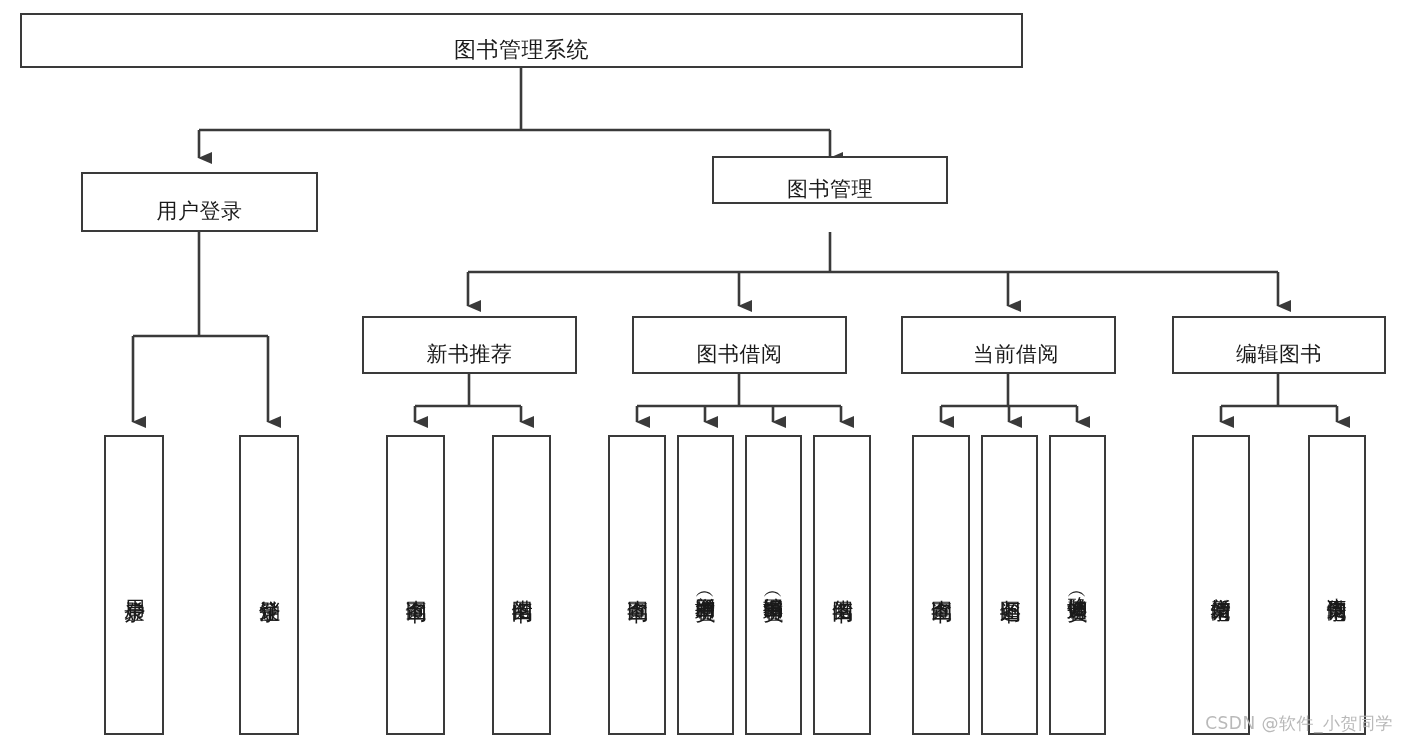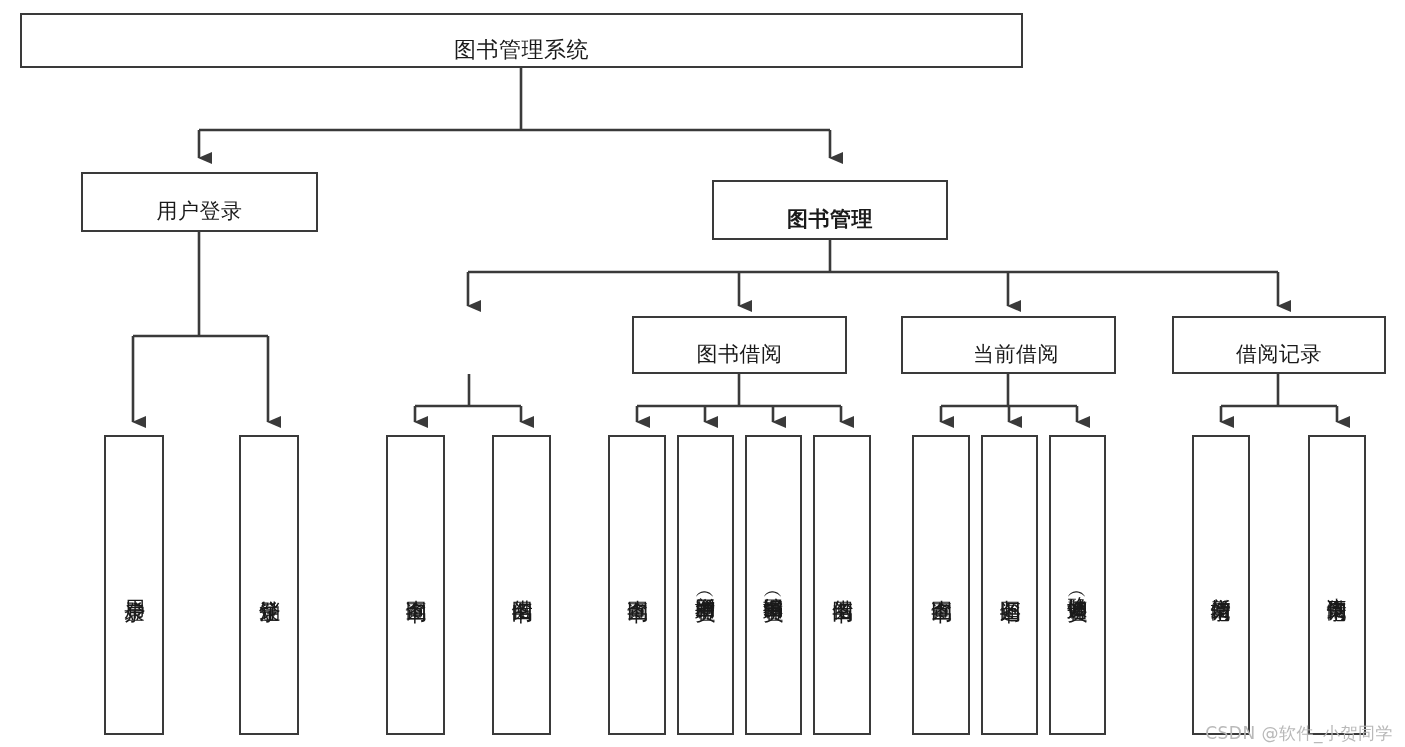--- a/index.html
+++ b/index.html
@@ -65,21 +65,21 @@
     letter-spacing: 1px;
     white-space: nowrap;
     text-align: center;
   }
   .node.vert.narrow .label {
     font-size: 20px;
   }
   #watermark {
     position: absolute;
     right: 12px;
-    bottom: 2px;
+    bottom: 12px;
     font-size: 17px;
     color: #b9b9b9;
     letter-spacing: 0.5px;
     z-index: 5;
     white-space: nowrap;
     font-family: "DejaVu Sans", "Liberation Sans", sans-serif;
   }
 </style>
 </head>
 <body>
@@ -137,35 +137,38 @@
   </svg>
 
   <div class="node horiz root" style="left:20px; top:13px; width:1003px; height:55px;">
     <span class="label">图书管理系统</span>
   </div>
 
   <div class="node horiz" style="left:81px; top:172px; width:237px; height:60px;">
     <span class="label">用户登录</span>
   </div>
 
-  <div class="node horiz" style="left:712px; top:180px; width:236px; height:60px;font-weight:bold;">
+  <div class="node horiz" style="left:712px; top:156px; width:236px; height:48px;">
     <span class="label">图书管理</span>
   </div>
 
+  <div class="node horiz" style="left:362px; top:316px; width:215px; height:58px;">
+    <span class="label">新书推荐</span>
+  </div>
 
   <div class="node horiz" style="left:632px; top:316px; width:215px; height:58px;justify-content:center;">
     <span class="label">图书借阅</span>
   </div>
 
   <div class="node horiz" style="left:901px; top:316px; width:215px; height:58px;padding-left:15px;">
     <span class="label">当前借阅</span>
   </div>
 
   <div class="node horiz" style="left:1172px; top:316px; width:214px; height:58px;">
-    <span class="label">借阅记录</span>
+    <span class="label">编辑图书</span>
   </div>
 
   <div class="node vert" style="left:104px; top:435px; width:60px; height:300px;">
     <span class="label">用户登录</span>
   </div>
 
   <div class="node vert" style="left:239px; top:435px; width:60px; height:300px;">
     <span class="label">注销登录</span>
   </div>
 

